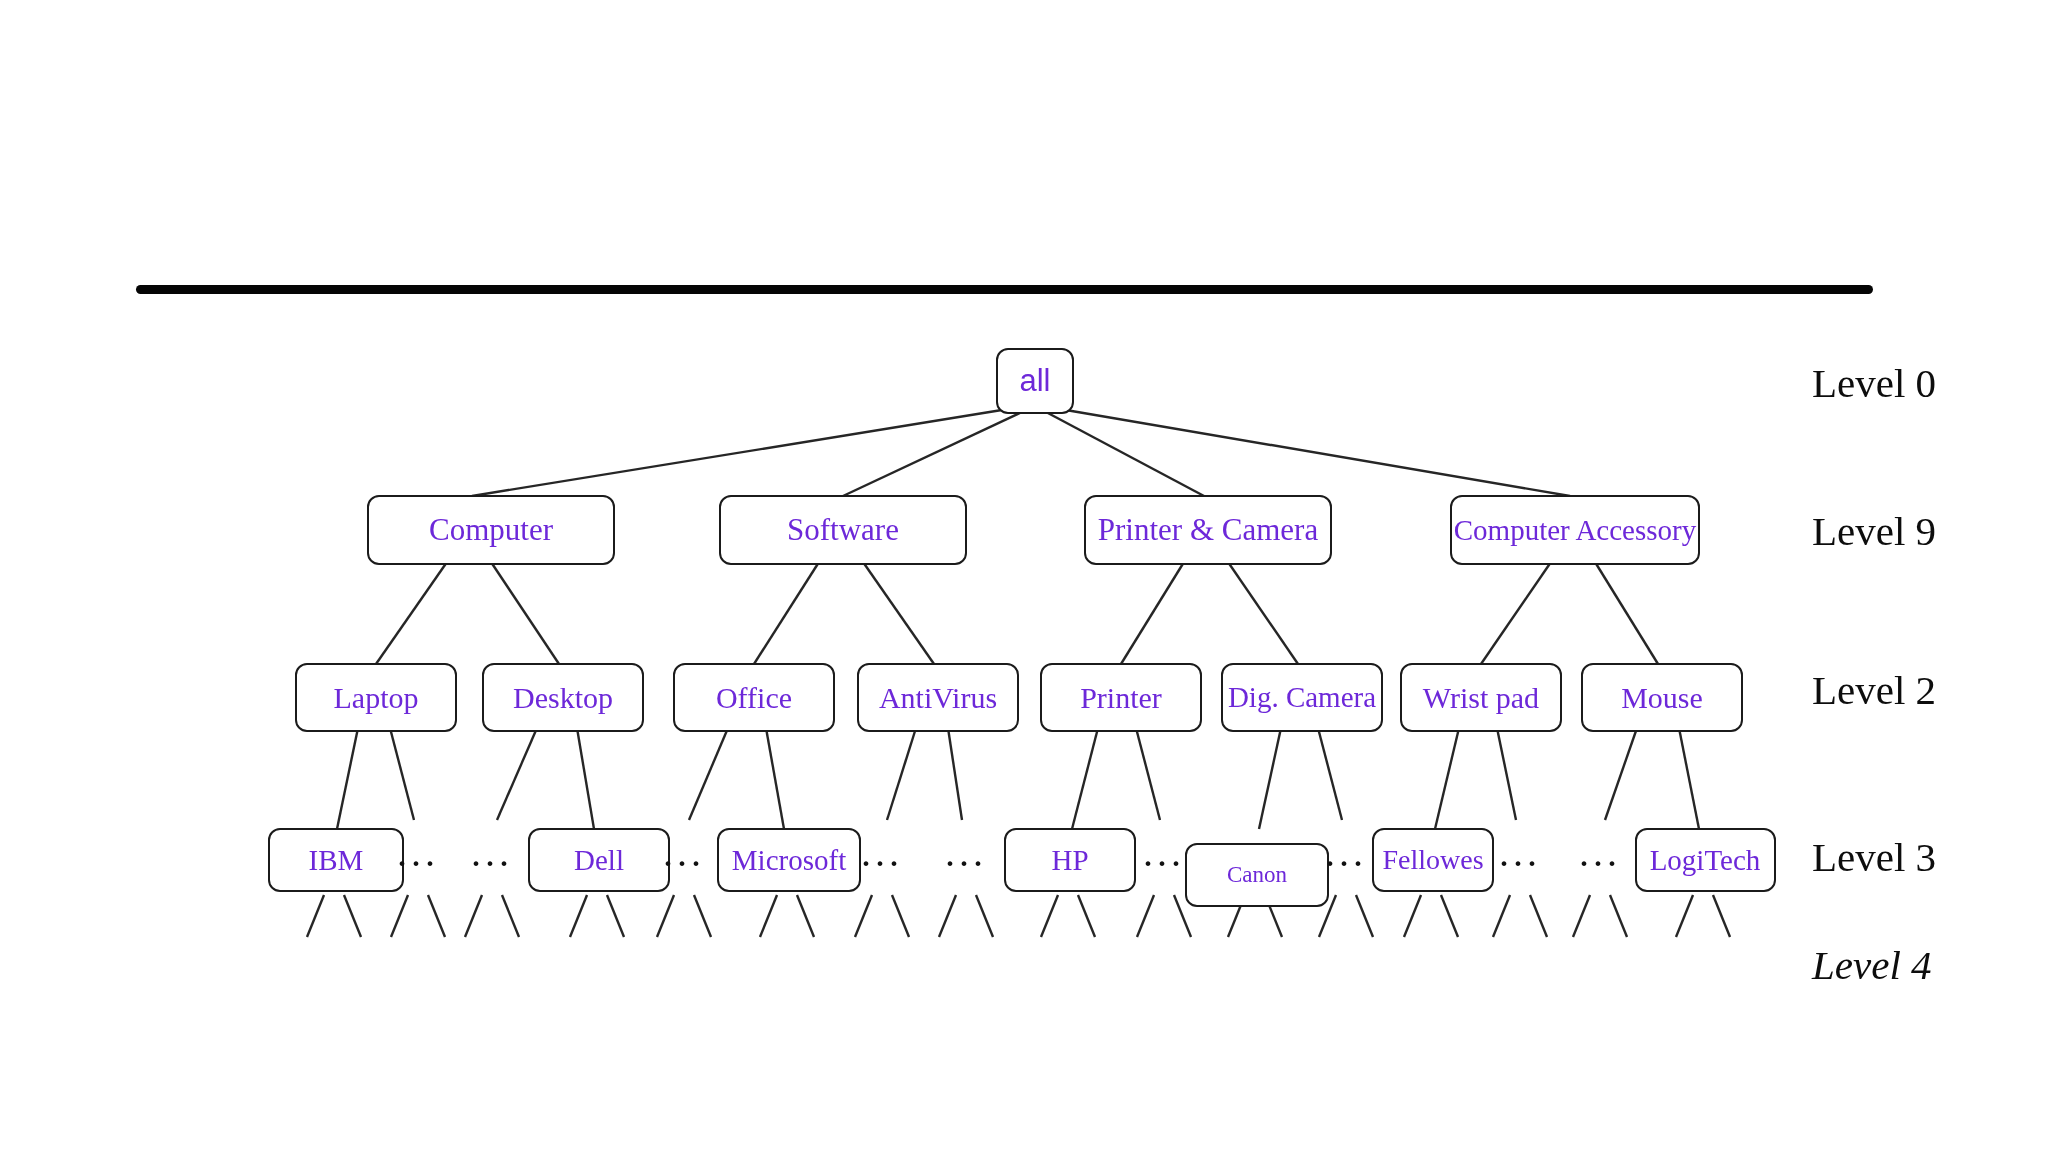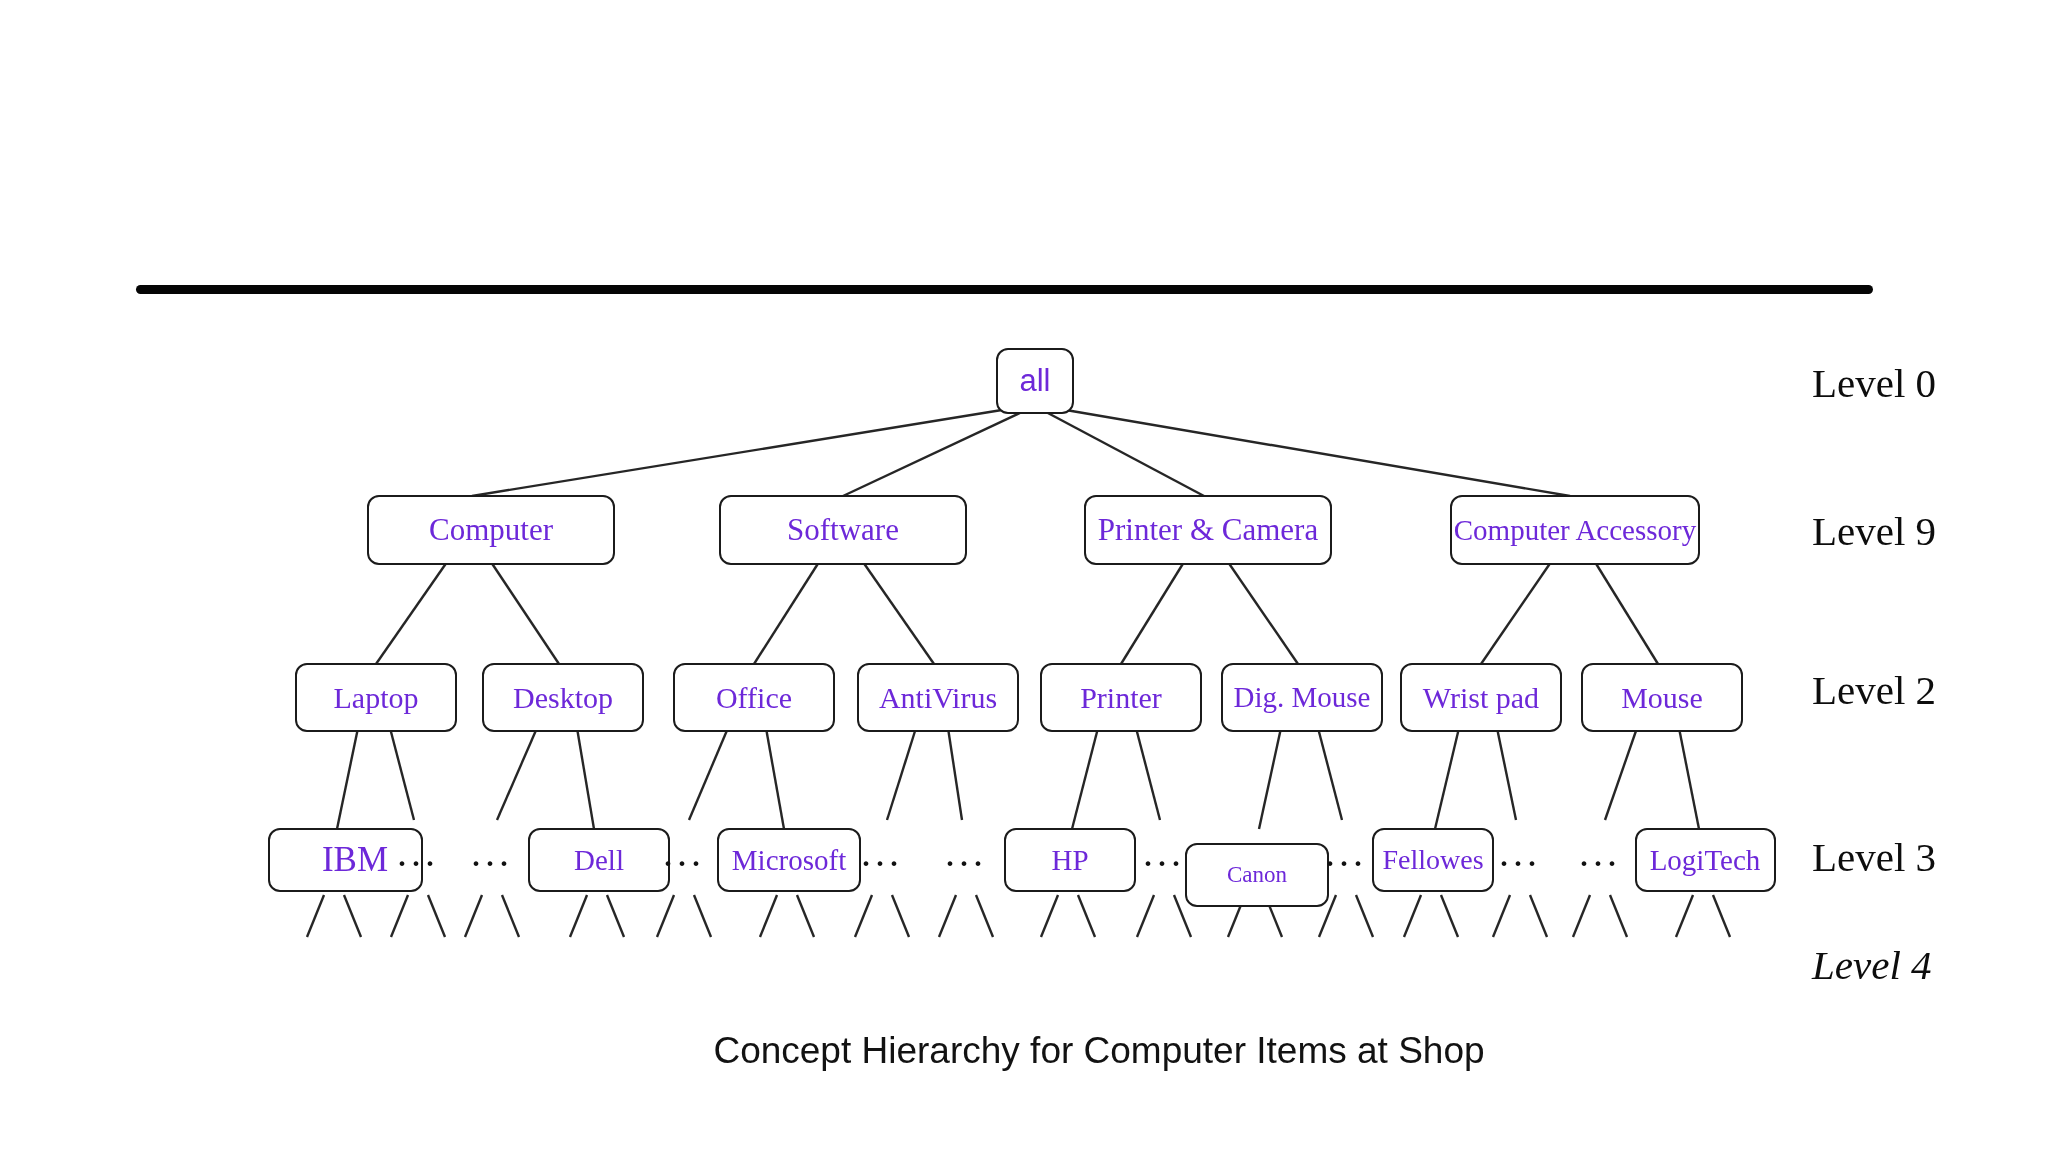--- a/index.html
+++ b/index.html
@@ -93,24 +93,24 @@
       <div class="node sans" style="left: 996px; top: 348px; width: 74px; height: 62px; font-size: 31px;">all</div>
       <div class="node" style="left: 347px; top: 495px; width: 244px; height: 66px; font-size: 31px; margin-left: 20px;">Computer</div>
       <div class="node" style="left: 719px; top: 495px; width: 244px; height: 66px; font-size: 31px;">Software</div>
       <div class="node" style="left: 1084px; top: 495px; width: 244px; height: 66px; font-size: 31px;">Printer &amp; Camera</div>
       <div class="node" style="left: 1450px; top: 495px; width: 246px; height: 66px; font-size: 29px;">Computer Accessory</div>
       <div class="node" style="left: 295px; top: 663px; width: 158px; height: 65px; font-size: 30px;">Laptop</div>
       <div class="node" style="left: 482px; top: 663px; width: 158px; height: 65px; font-size: 30px;">Desktop</div>
       <div class="node" style="left: 673px; top: 663px; width: 158px; height: 65px; font-size: 30px;">Office</div>
       <div class="node" style="left: 857px; top: 663px; width: 158px; height: 65px; font-size: 30px;">AntiVirus</div>
       <div class="node" style="left: 1040px; top: 663px; width: 158px; height: 65px; font-size: 30px;">Printer</div>
-      <div class="node" style="left: 1221px; top: 663px; width: 158px; height: 65px; font-size: 29px;">Dig. Mouse</div>
+      <div class="node" style="left: 1221px; top: 663px; width: 158px; height: 65px; font-size: 29px;">Dig. Camera</div>
       <div class="node" style="left: 1400px; top: 663px; width: 158px; height: 65px; font-size: 30px;">Wrist pad</div>
       <div class="node" style="left: 1581px; top: 663px; width: 158px; height: 65px; font-size: 30px;">Mouse</div>
-      <div class="node" style="left: 268px; top: 828px; width: 132px; height: 60px; font-size: 35px; padding-left: 19px;">IBM</div>
+      <div class="node" style="left: 268px; top: 828px; width: 132px; height: 60px; font-size: 29px;">IBM</div>
       <div class="node" style="left: 528px; top: 828px; width: 138px; height: 60px; font-size: 29px;">Dell</div>
       <div class="node" style="left: 717px; top: 828px; width: 140px; height: 60px; font-size: 29px;">Microsoft</div>
       <div class="node" style="left: 1004px; top: 828px; width: 128px; height: 60px; font-size: 29px;">HP</div>
       <div class="node" style="left: 1185px; top: 828px; width: 140px; height: 60px; font-size: 23px; margin-top: 15px;">Canon</div>
       <div class="node" style="left: 1372px; top: 828px; width: 118px; height: 60px; font-size: 28px;">Fellowes</div>
       <div class="node" style="left: 1634.5px; top: 828px; width: 137px; height: 60px; font-size: 29px;">LogiTech</div>
       <div class="dots" style="left: 418px; top: 833px;">...</div>
       <div class="dots" style="left: 492px; top: 833px;">...</div>
       <div class="dots" style="left: 684px; top: 833px;">...</div>
       <div class="dots" style="left: 882px; top: 833px;">...</div>
@@ -121,14 +121,13 @@
       <div class="dots" style="left: 1600px; top: 833px;">...</div>
     </div>
   <div id="labels-layer">
       <div class="lvl-label" style="top: 383px;">Level 0</div>
       <div class="lvl-label" style="top: 531px;">Level 9</div>
       <div class="lvl-label" style="top: 690px;">Level 2</div>
       <div class="lvl-label" style="top: 857px;">Level 3</div>
       <div class="lvl-label" style="top: 965px; font-style: italic;">Level 4</div>
     </div>
 
-  <div class="caption">Concept Hierarchy for Computer Items at Shop</div>
 </div>
 
 </body></html>

